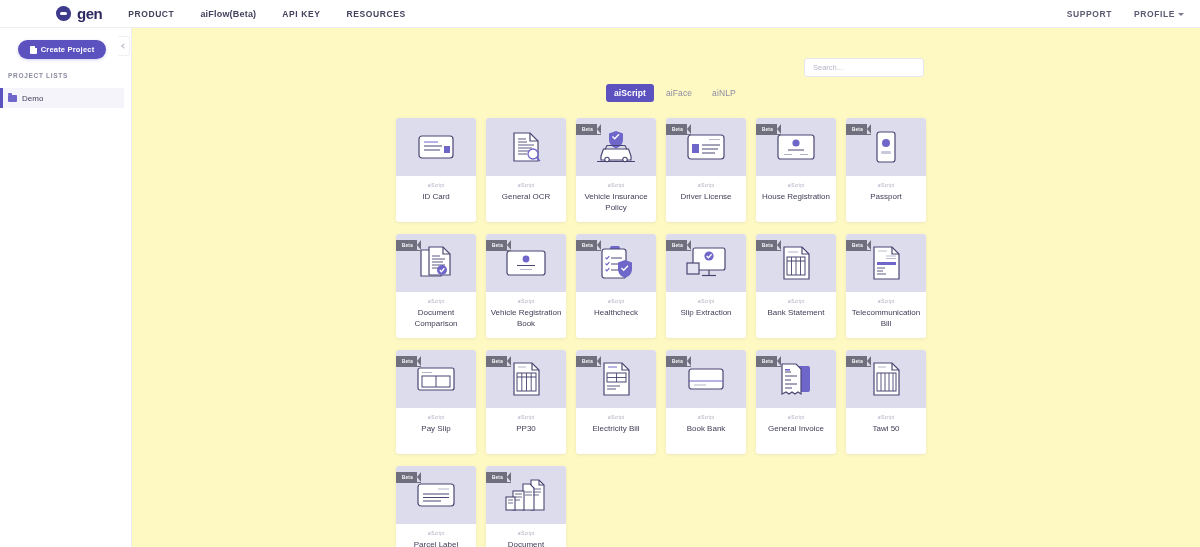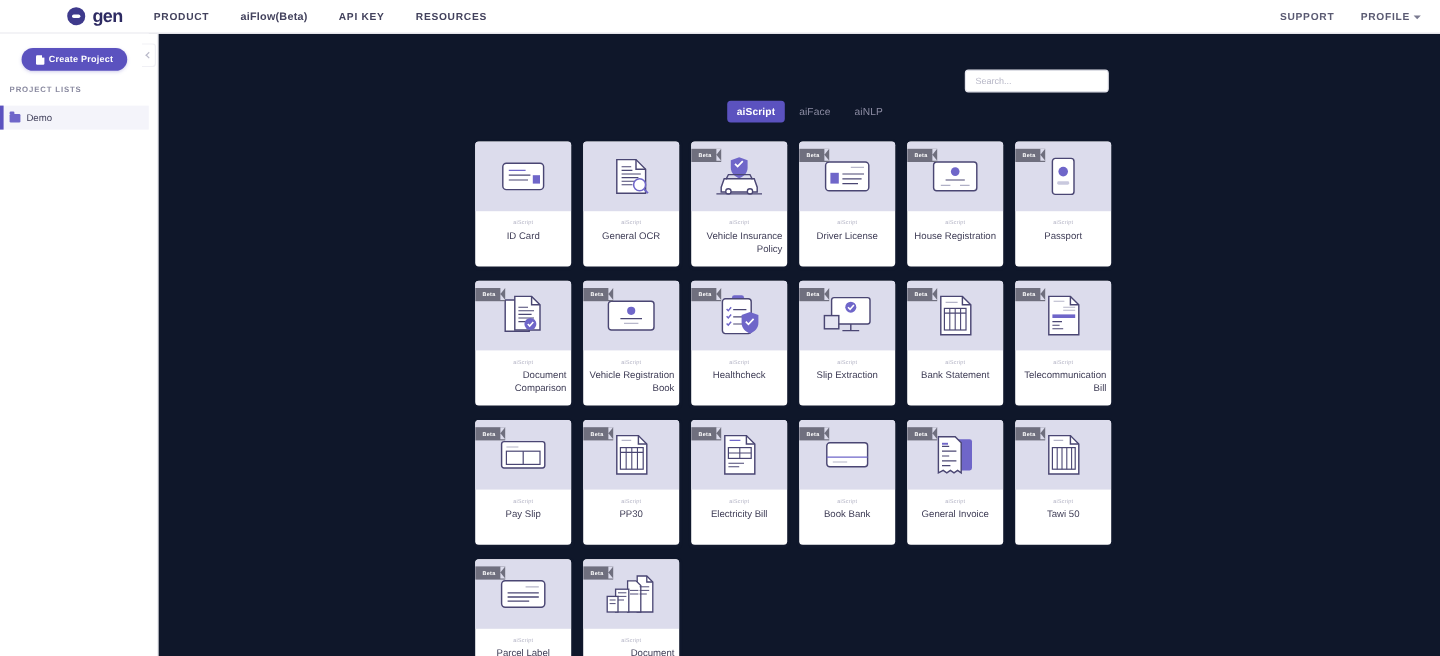--- a/index.html
+++ b/index.html
@@ -145,21 +145,21 @@
     border-left: 1px solid #b9b9c9;
     border-bottom: 1px solid #b9b9c9;
     transform: rotate(45deg);
     margin-left: 1px;
   }
 
   
   .main {
     position: absolute; top: 28px; left: 124px;
     width: 1076px; height: 519px;
-    background: #0f172a;
+    background: #fef9c3;
     overflow: hidden;
   }
   .search-box {
     position: absolute; top: 30px; left: 680px;
     width: 120px; height: 19px;
     background: #ffffff;
     border: 1px solid #e6e6ee;
     border-radius: 3px;
     display: flex; align-items: center;
   }
@@ -212,21 +212,21 @@
     height: 46px;
     padding-top: 7px;
     display: flex; flex-direction: column; align-items: center;
   }
   .card-kind {
     font-size: 4.5px; color: #b0b0c2;
     letter-spacing: 0.2px; margin-bottom: 3px;
   }
   .card-title {
     font-size: 8px; color: #3f3d56;
-    text-align: right; line-height: 11px;
+    text-align: center; line-height: 11px;
     max-width: 72px;
   }
   .beta-ribbon {
     position: absolute; top: 6px; left: 0;
     height: 11px; padding: 0 8px 0 6px;
     background: #6f6f7e;
     display: flex; align-items: center;
     z-index: 4;
   }
   .beta-ribbon::after {

